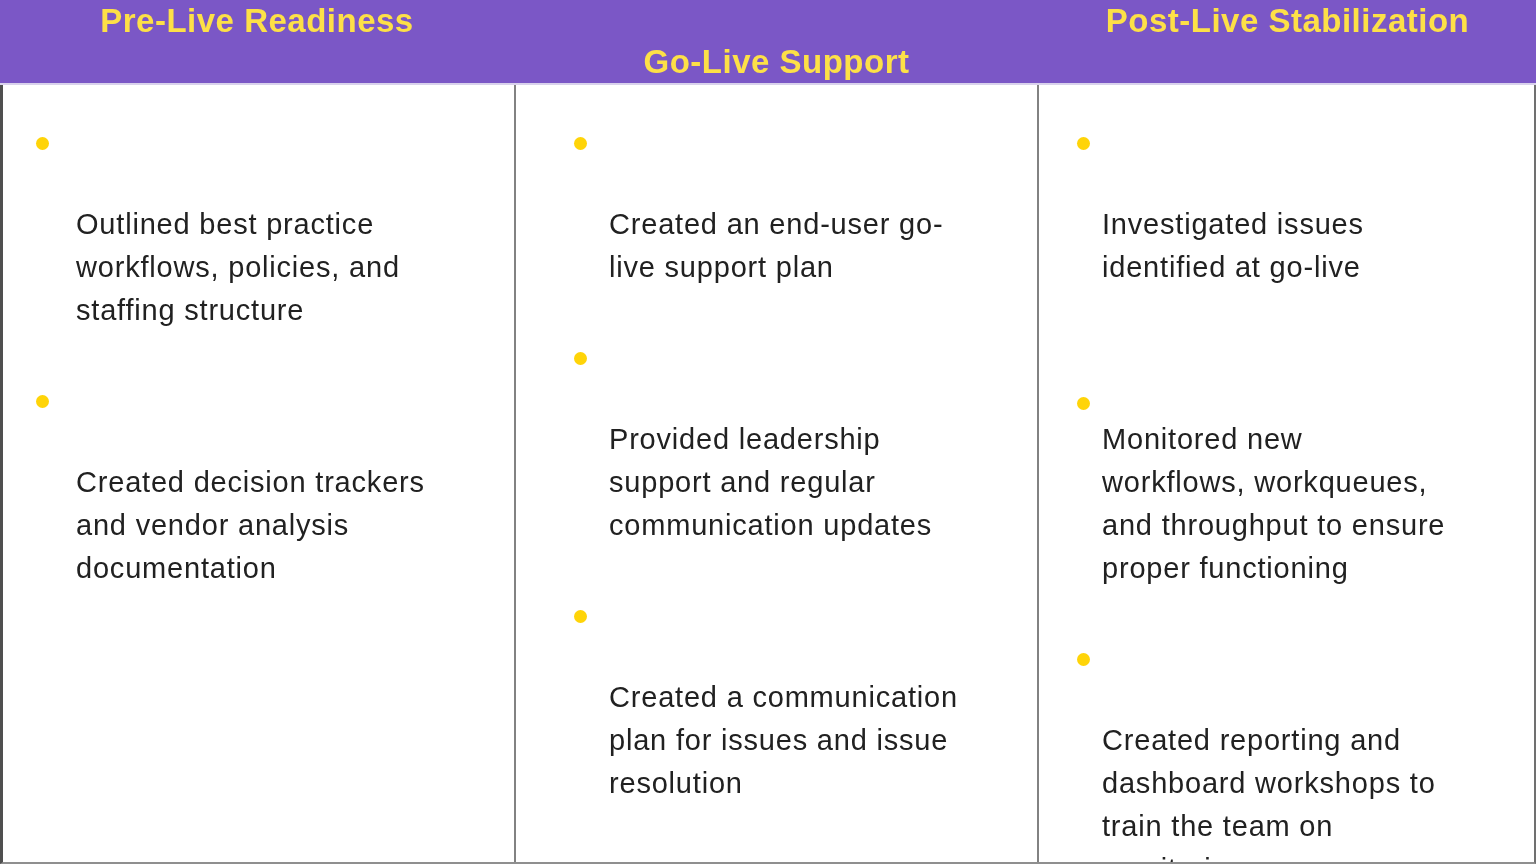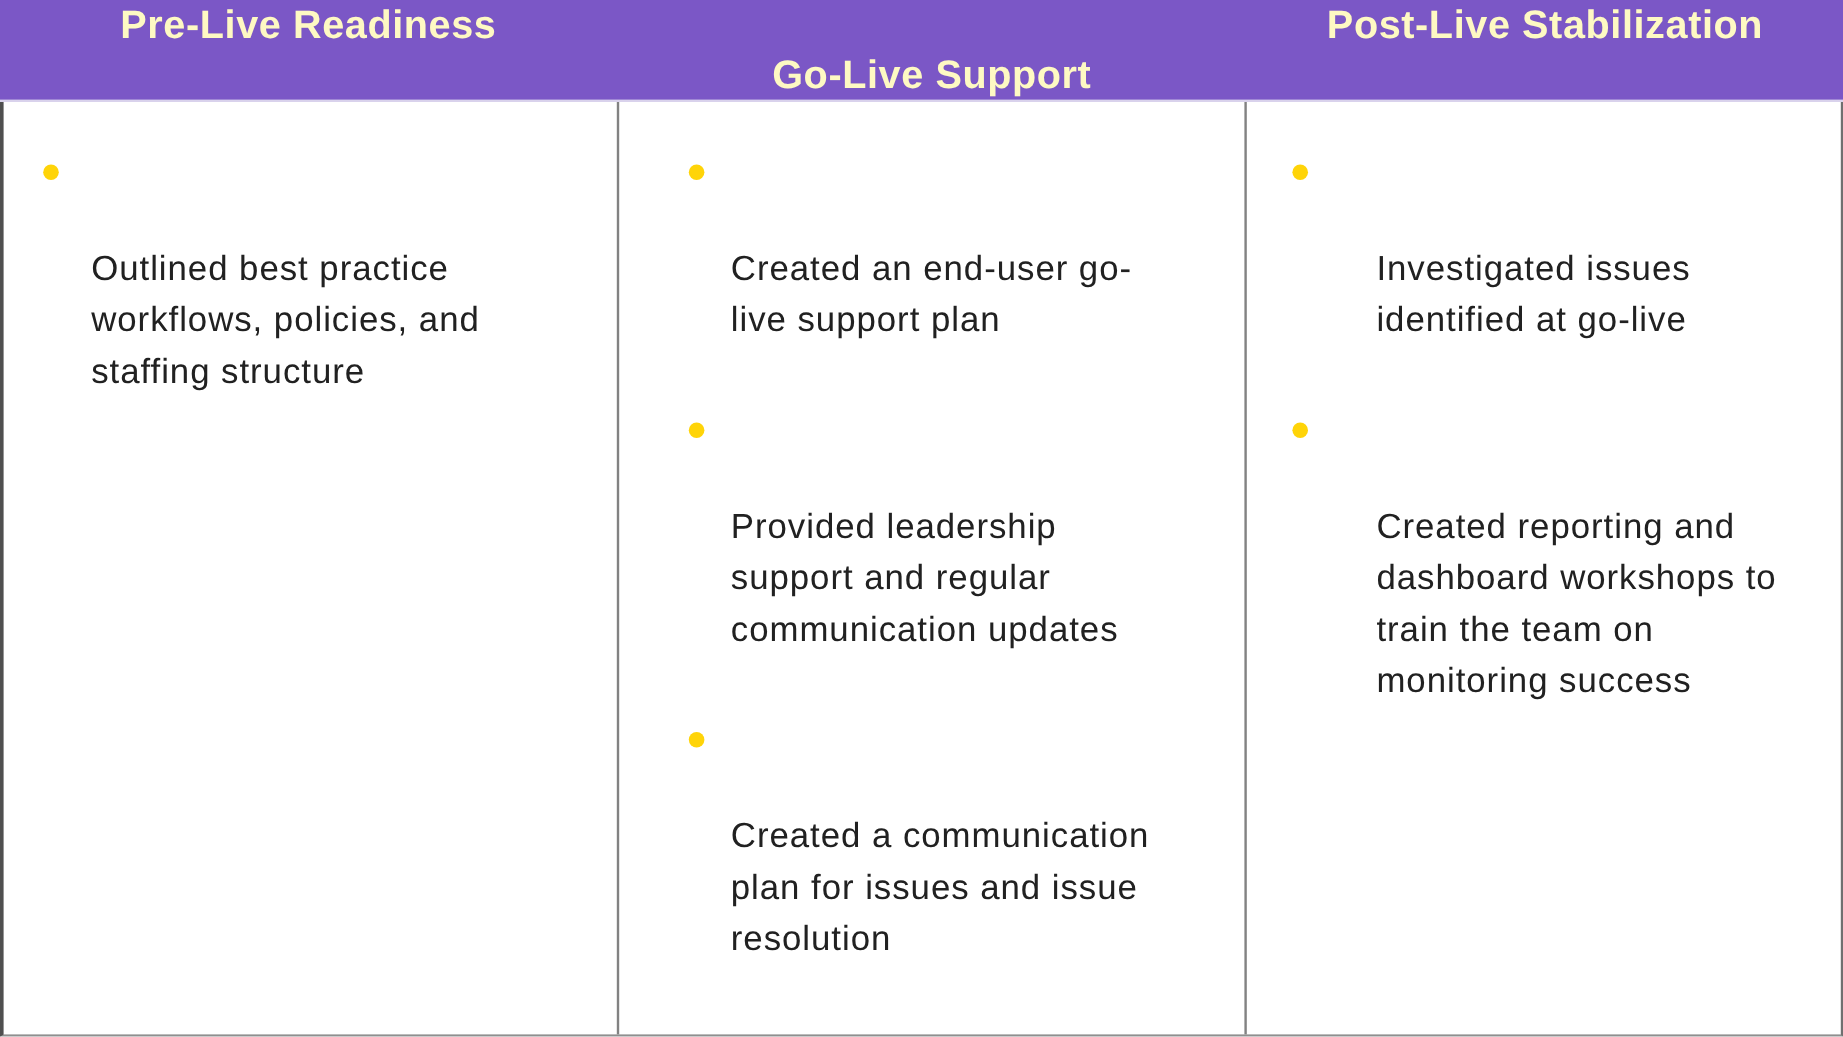--- a/index.html
+++ b/index.html
@@ -20,21 +20,21 @@
     box-sizing: border-box;
     height: 85px;
     background: #7B57C6;
     border-bottom: 2px solid #D9D2EC;
     display: grid;
     grid-template-columns: 514px 2px 521px 2px 497px;
     align-items: center;
   }
   .header-cell {
     text-align: center;
-    color: #fef9c3;
+    color: #fde047;
     font-size: 33px;
     font-weight: bold;
     letter-spacing: 0.5px;
     white-space: nowrap;
   }
   .header-cell.c1 { grid-column: 1; }
   .header-cell.c2 { grid-column: 3; }
   .header-cell.c3 { grid-column: 5; }
 
   
@@ -67,21 +67,21 @@
     font-size: 29px;
     line-height: 43px;
     letter-spacing: 0.8px;
     color: #212121;
     white-space: pre-line;
     margin-bottom: 43px;
     padding-left: 73px;
     padding-right: 20px;
   }
   .col.col2 li { padding-left: 93px; }
-  .col.col3 li { padding-left: 108px; padding-right: 10px; }
+  .col.col3 li { padding-left: 63px; padding-right: 10px; }
   .dot {
     position: absolute;
     top: 20px;
     width: 13px;
     height: 13px;
     border-radius: 50%;
     background: #FFD408;
   }
   .col.col1 .dot { left: 33px; }
   .col.col2 .dot { left: 58px; }
@@ -101,20 +101,26 @@
 
   <div class="body">
 
     <div class="col col1">
       <ul>
         <li>
           <span class="dot"></span>
           <span>Outlined best practice
 workflows, policies, and
 staffing structure</span>
+        </li>
+        <li>
+          <span class="dot"></span>
+          <span>Created decision trackers
+and vendor analysis
+documentation</span>
         </li>
         <li>
           
           
         </li>
       </ul>
     </div>
 
     <div class="divider"></div>
 
@@ -147,20 +153,27 @@
     <div class="divider"></div>
 
     <div class="col col3">
       <ul>
         <li>
           <span class="dot"></span>
           <span>Investigated issues
 identified at go-live</span>
         </li>
         <li>
+          <span class="dot dot-offset"></span>
+          <span>Monitored new
+workflows, workqueues,
+and throughput to ensure
+proper functioning</span>
+        </li>
+        <li>
           <span class="dot"></span>
           <span>Created reporting and
 dashboard workshops to
 train the team on
 monitoring success</span>
         </li>
 
       </ul>
     </div>
 

